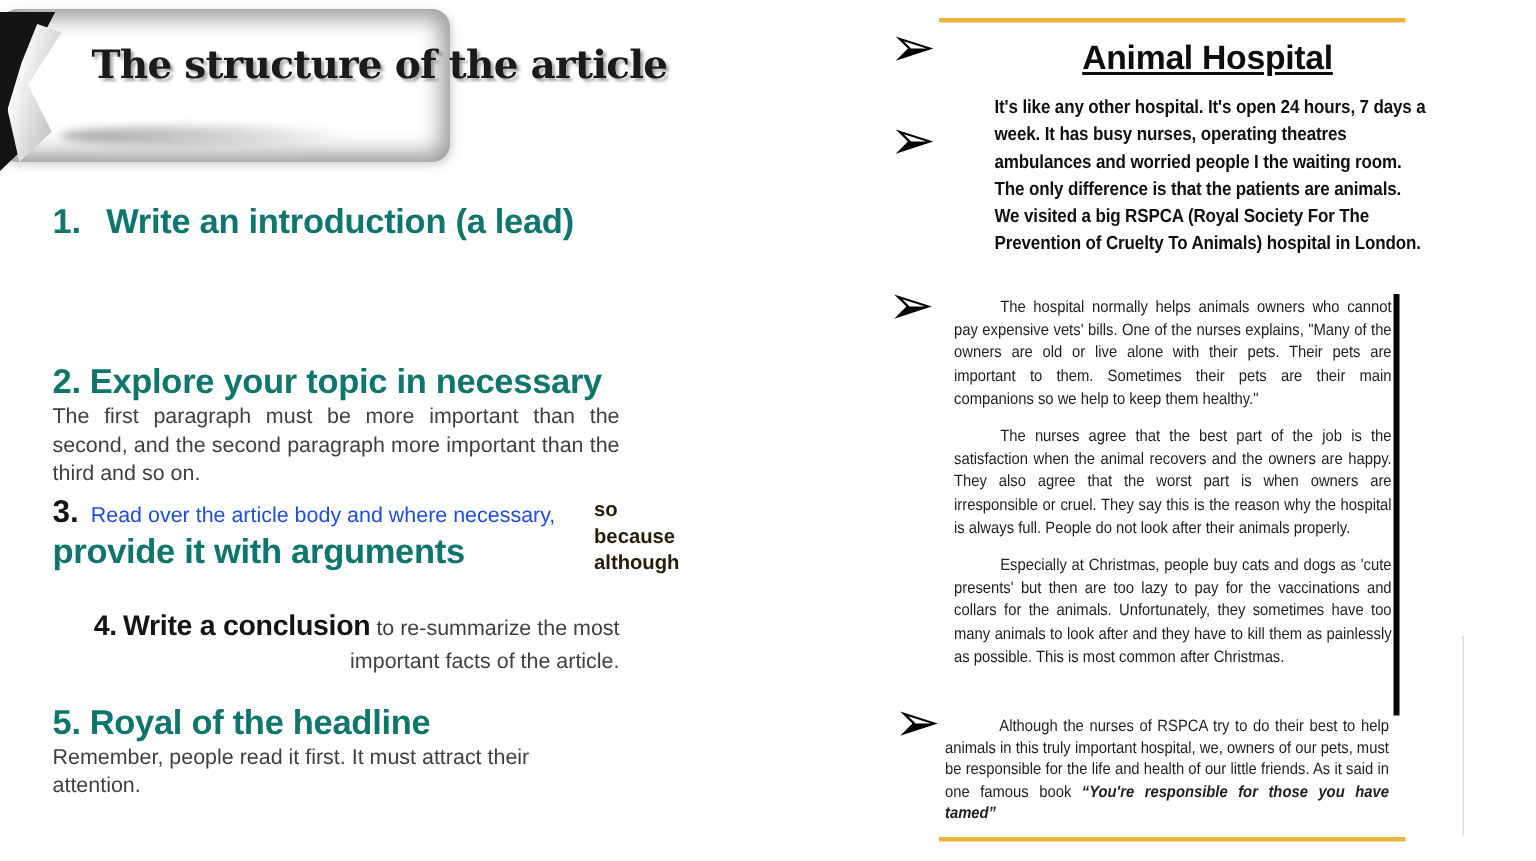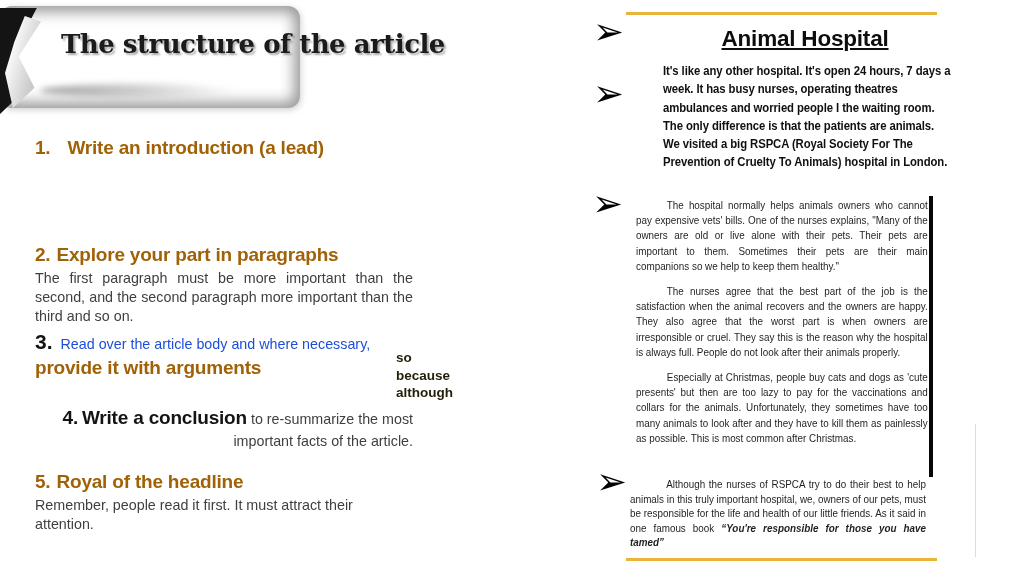--- a/index.html
+++ b/index.html
@@ -29,31 +29,31 @@
     filter:blur(3px);
   }
   .slide-title{
     left:33px;top:29px;width:400px;
     font-family:"DejaVu Serif",serif;font-weight:700;font-size:26px;color:#1b1b1b;
     letter-spacing:-.5px;text-shadow:2px 2px 2px rgba(95,95,95,.55);white-space:nowrap;margin-left:28px;
   }
 
   
   .pt{left:35px;width:378px;color:#3f3f3f;font-size:14.3px;line-height:19px;}
-  .pt-head{font-weight:700;color:#a16207;font-size:19px;line-height:23px;letter-spacing:-.2px;}
+  .pt-head{font-weight:700;color:#0f766e;font-size:23px;line-height:23px;letter-spacing:-.2px;}
   .pt-body{text-align:justify;margin-top:3px;}
   .num-gap{margin-right:17px;}
   .num-sm{margin-right:6px;}
   .num-big{font-weight:700;color:#141414;font-size:21px;margin-right:8px;}
   .lead-in{font-size:14.3px;color:#1d4ed8;font-weight:400;}
   .head-inline{font-weight:700;color:#141414;font-size:19px;letter-spacing:-.2px;}
   .tail{font-size:14.3px;color:#3f3f3f;}
   .p4line{line-height:22px;text-align:right;}
   .connectors{
-    left:396px;top:331px;font-weight:700;font-size:13.5px;line-height:17.5px;color:#221e08;margin-top:18px;
+    left:396px;top:331px;font-weight:700;font-size:13.5px;line-height:17.5px;color:#221e08;
   }
 
   
   .accent-line{height:3px;}
   .line-top{left:626px;top:12px;width:311px;}
   .line-bottom{left:626px;top:558px;width:311px;}
   .arrow{
     font-family:"DejaVu Sans",sans-serif;font-size:37px;line-height:1;color:#000;
   }
   .a1{left:593px;top:13px;}
@@ -88,21 +88,21 @@
 <div class="abs banner-black"></div>
 <div class="abs banner-curl"></div>
 <div class="abs smudge"></div>
 <div class="abs slide-title">The structure of the article</div>
 
 <div class="abs pt" style="top:136px">
   <div class="pt-head"><span class="num-gap">1.</span><span>Write an introduction (a lead)</span></div>
 </div>
 
 <div class="abs pt" style="top:243px">
-  <div class="pt-head"><span class="num-sm">2.</span><span>Explore your part in paragraphs</span></div>
+  <div class="pt-head"><span class="num-sm">2.</span><span>Explore your topic in necessary</span></div>
   <div class="pt-body">The first paragraph must be more important than the second, and the second paragraph more important than the third and so on.</div>
 </div>
 
 <div class="abs pt" style="top:332px">
   <div><span class="num-big">3.</span><span class="lead-in">Read over the article body and where necessary,</span></div>
   <div class="pt-head" style="margin-top:2px">provide it with arguments</div>
 </div>
 
 <div class="abs connectors">
   <div>so</div>

